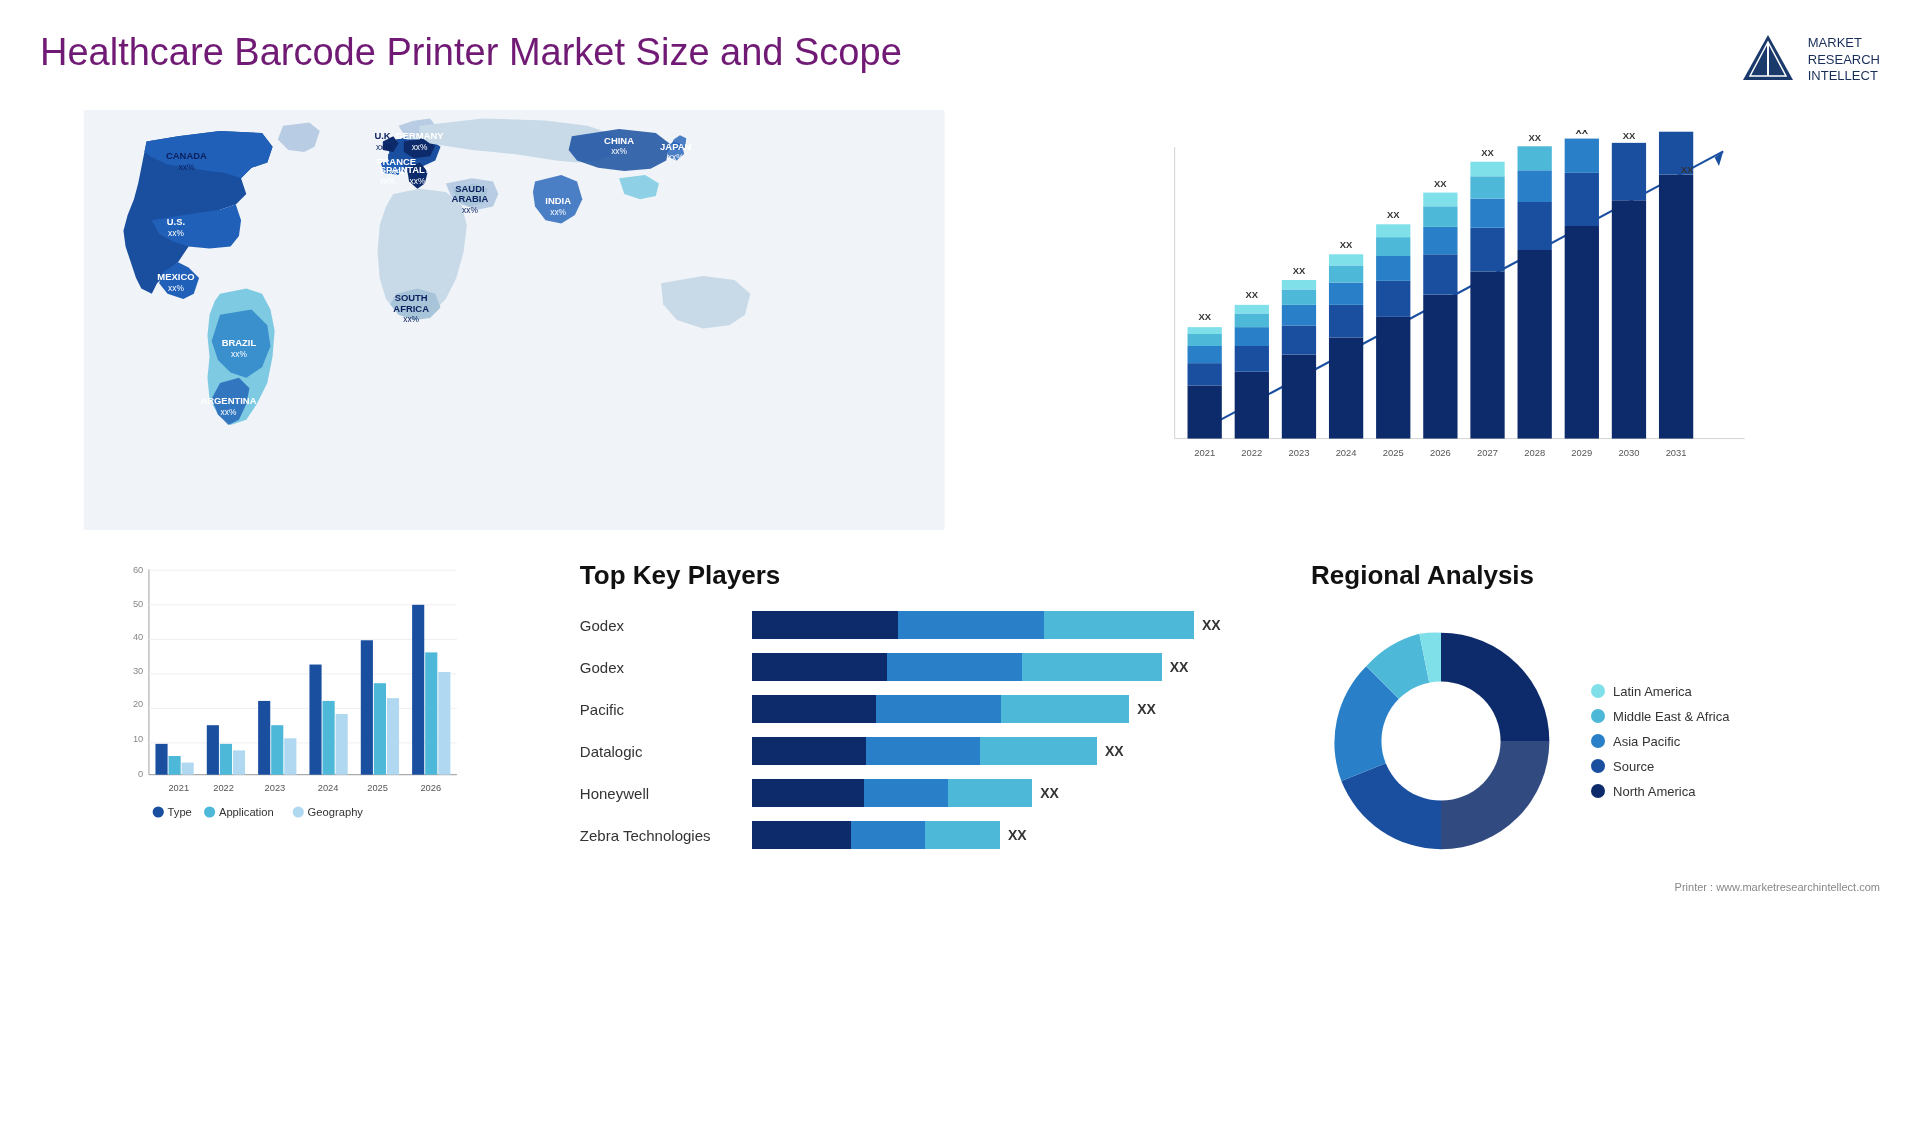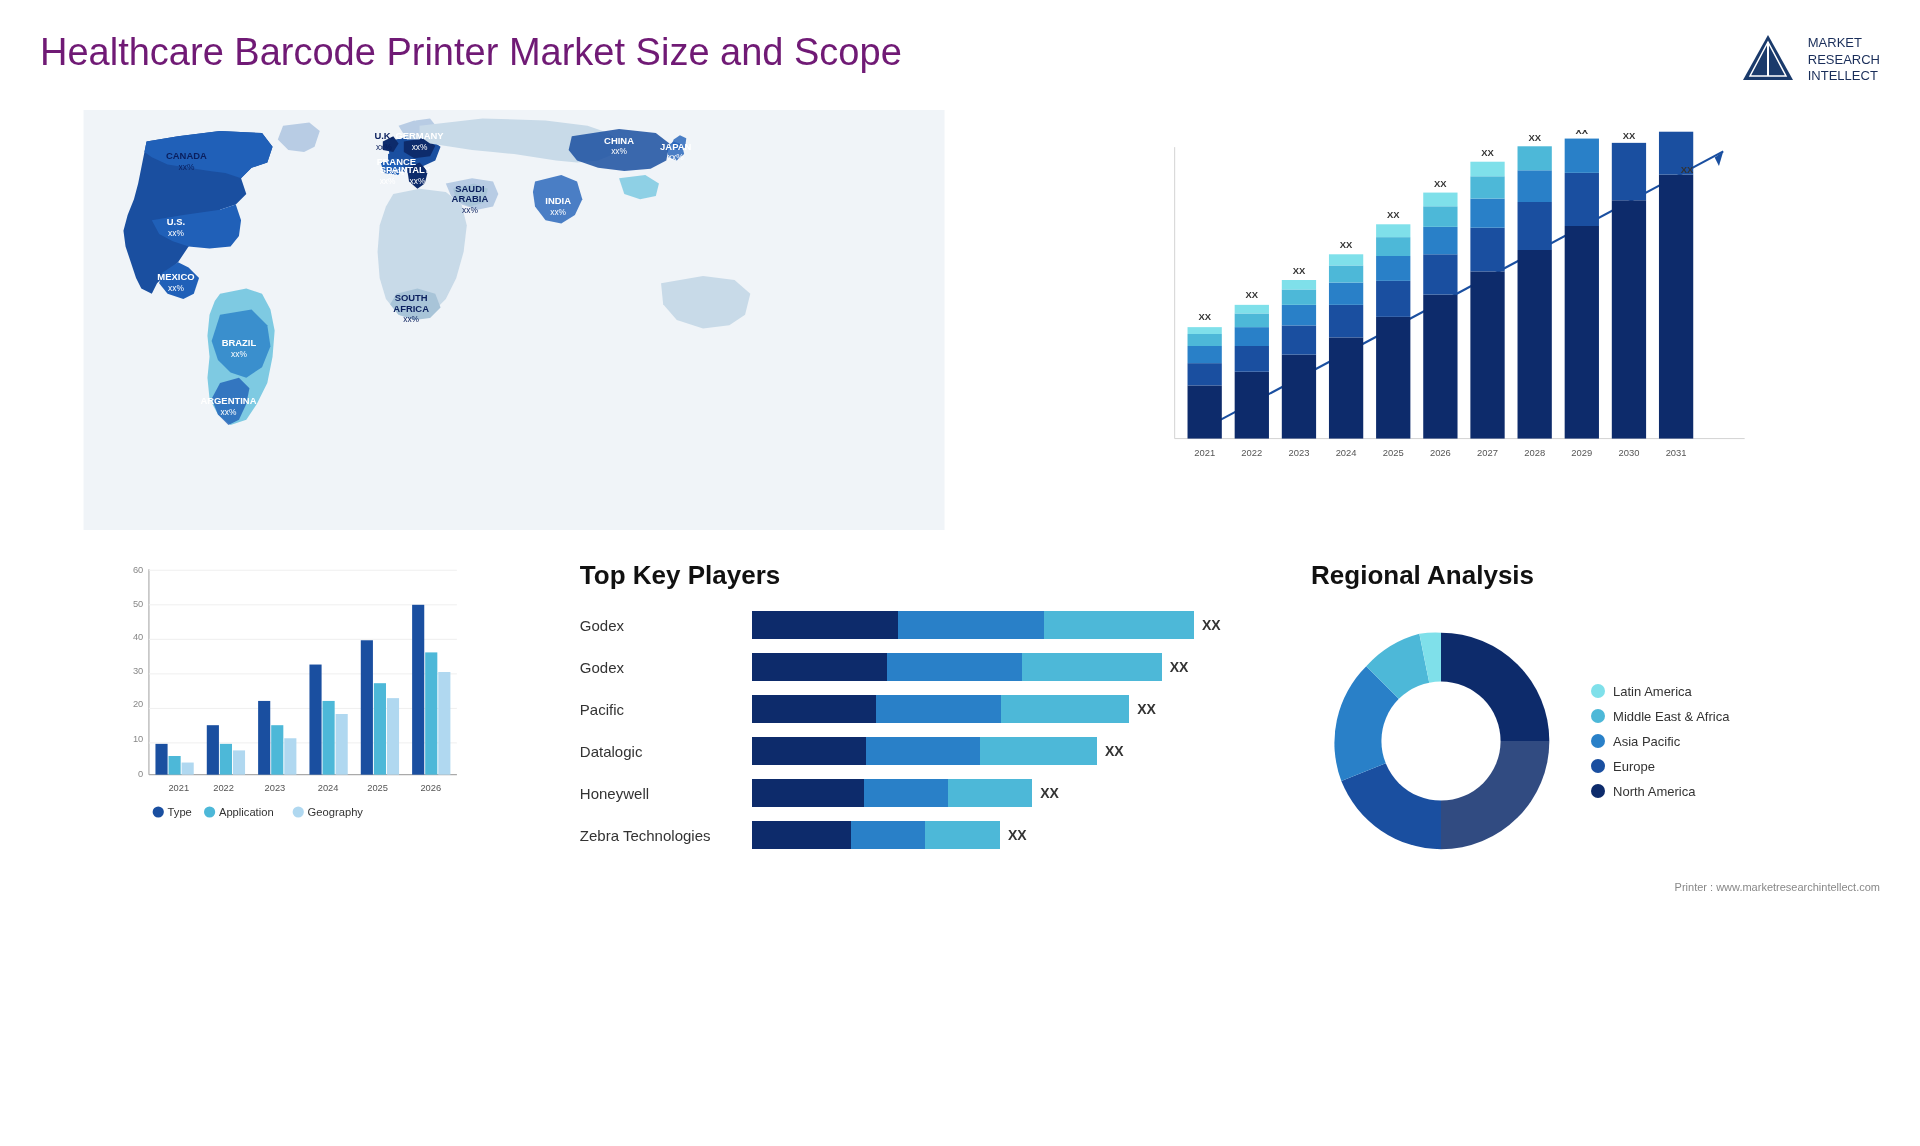--- a/index.html
+++ b/index.html
@@ -563,21 +563,21 @@
         <div class="donut-legend-item">
           <div class="donut-legend-color" style="background:#4db8d8;"></div>
           <span>Middle East &amp; Africa</span>
         </div>
         <div class="donut-legend-item">
           <div class="donut-legend-color" style="background:#2980c8;"></div>
           <span>Asia Pacific</span>
         </div>
         <div class="donut-legend-item">
           <div class="donut-legend-color" style="background:#1a4fa0;"></div>
-          <span>Europe</span>
+          <span>Source</span>
         </div>
         <div class="donut-legend-item">
           <div class="donut-legend-color" style="background:#0d2b6b;"></div>
           <span>North America</span>
         </div>
       </div>
     </div>
     <div class="source-text">Printer : www.marketresearchintellect.com</div>
   </div>
 

